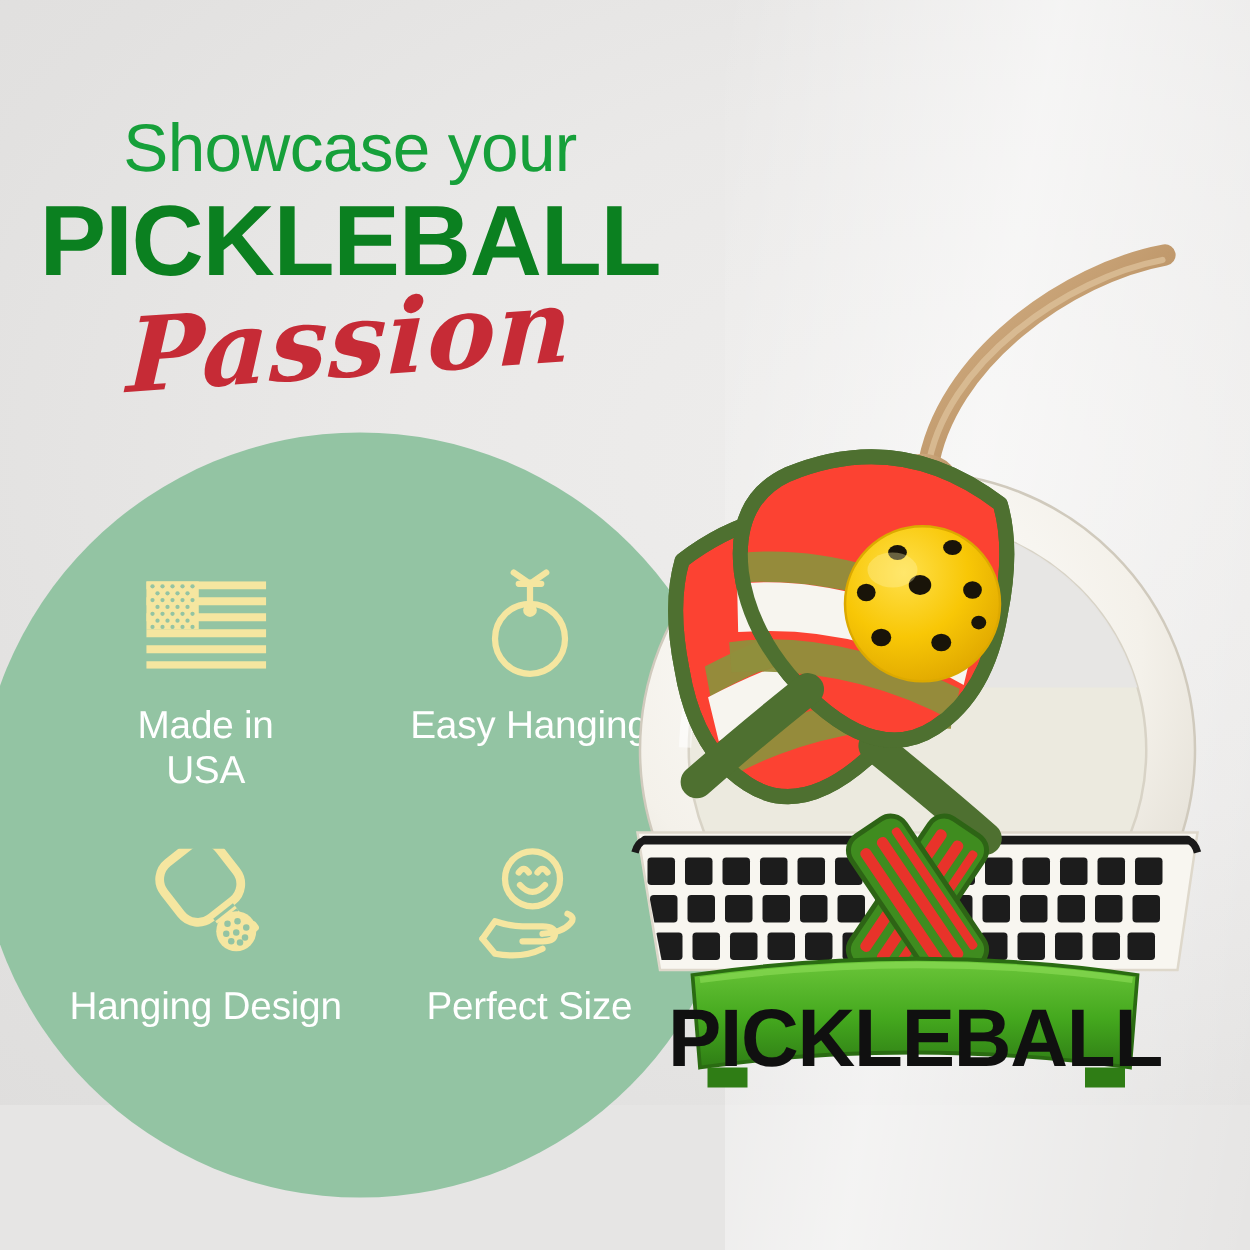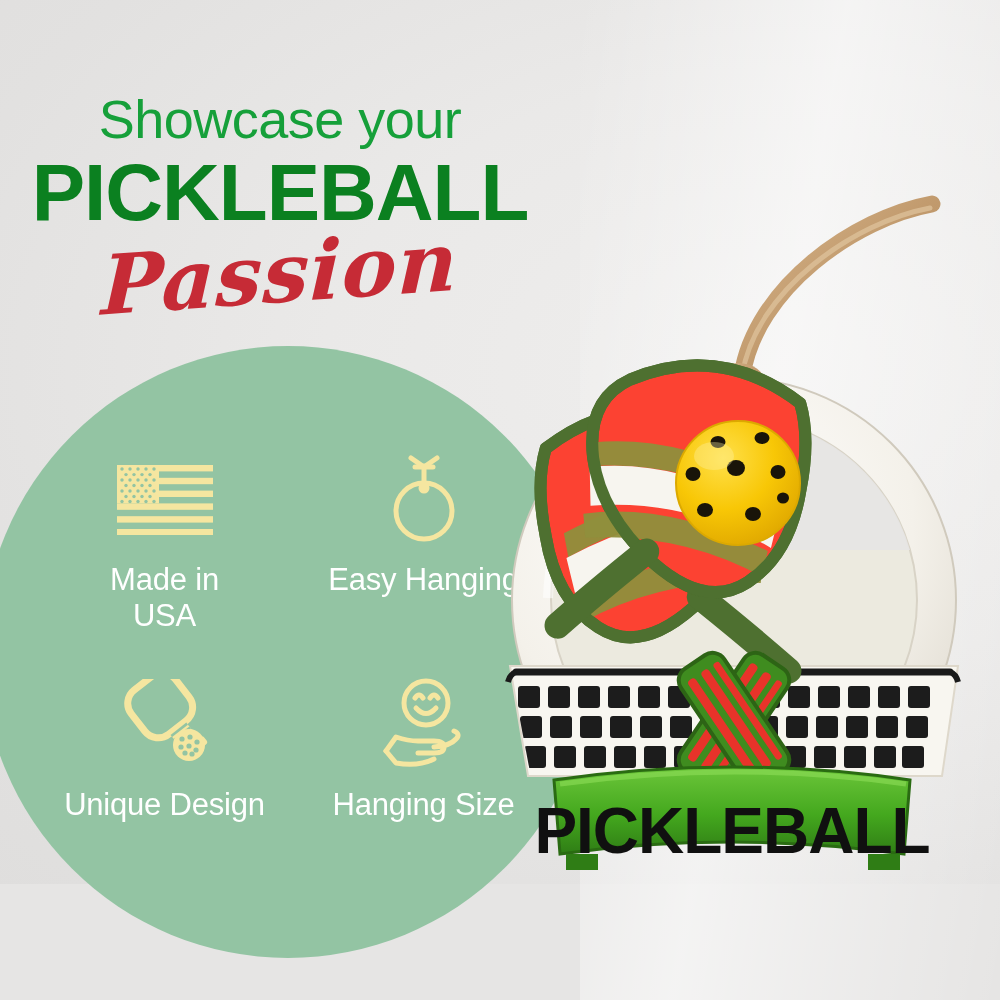--- a/index.html
+++ b/index.html
@@ -174,36 +174,36 @@
                 <circle cx="8" cy="-3" r="2.6"></circle>
               <circle cx="-8" cy="2" r="2.6"></circle>
                 <circle cx="0" cy="1" r="2.6"></circle>
                 <circle cx="7" cy="5" r="2.6"></circle>
               <circle cx="-4" cy="8" r="2.6"></circle>
                 <circle cx="3" cy="9" r="2.6"></circle>
             </g>
           </g>
         </svg>
       </div>
-      <div class="flabel">Unique Design</div>
+      <div class="flabel">Hanging Design</div>
     </div>
 
     <div class="feature">
       <div class="ficon">
         <svg width="100" height="96" viewBox="0 0 100 96" fill="none" stroke="#f5e6a0" stroke-width="5" stroke-linecap="round" stroke-linejoin="round">
           <circle cx="52" cy="26" r="22"></circle>
           <path d="M41 21 q4 -6 8 0"></path>
           <path d="M56 21 q4 -6 8 0"></path>
           <path d="M42 31 q10 11 20 0"></path>
           <path d="M12 74 L22 60 q12 4 22 4 h16 q10 0 10 6 t-10 6 H44"></path>
           <path d="M60 70 q16 -1 22 -8 q5 -5 -2 -8"></path>
           <path d="M12 74 L22 86 q22 4 38 -4"></path>
         </svg>
       </div>
-      <div class="flabel">Hanging Size</div>
+      <div class="flabel">Perfect Size</div>
     </div>
   </div>
 
   <div id="ornament">
     <svg width="530" height="700" viewBox="0 0 530 700">
       <defs>
         <radialGradient id="ringShade" cx="42%" cy="32%" r="78%">
           <stop offset="0%" stop-color="#ffffff"></stop>
           <stop offset="62%" stop-color="#f4f1ea"></stop>
           <stop offset="100%" stop-color="#ddd8cd"></stop>

